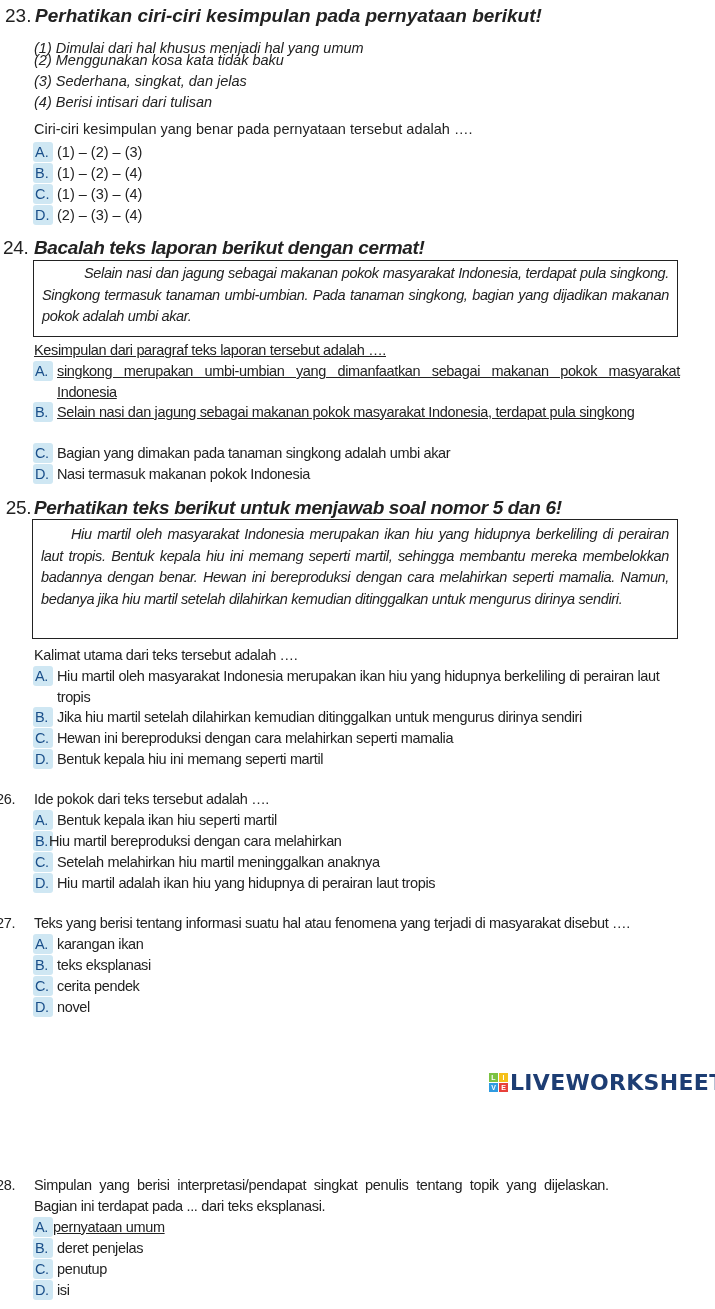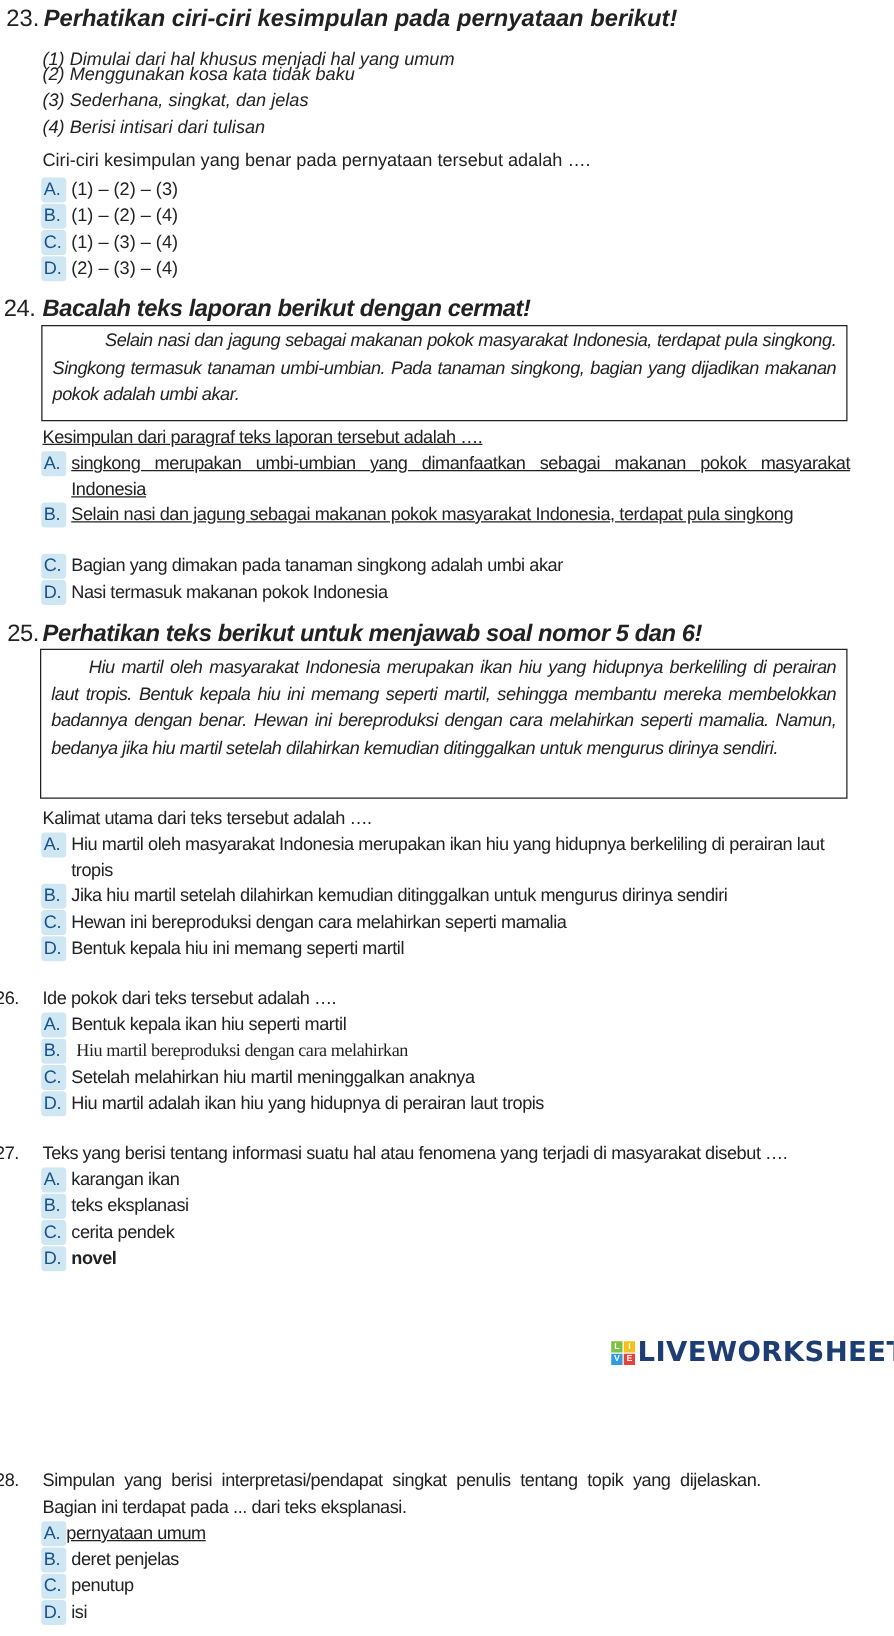--- a/index.html
+++ b/index.html
@@ -122,21 +122,21 @@
 <section>
   <div class="abs plain condensed" style="left:-4px; top:789px;">
     <span class="q-num" style="width:38px;">26.</span><span>Ide pokok dari teks tersebut adalah ….</span>
   </div>
   <div class="opt condensed" style="left:33px; top:810px;">
     <span class="letter">A.</span>
     <span class="text" style="left:24px;">Bentuk kepala ikan hiu seperti martil</span>
   </div>
   <div class="opt condensed" style="left:33px; top:831px;">
     <span class="letter">B.</span>
-    <span class="text" style="left:28px;font-family:Liberation Serif, serif;">Hiu martil bereproduksi dengan cara melahirkan</span>
+    <span class="text" style="left:16px;">Hiu martil bereproduksi dengan cara melahirkan</span>
   </div>
   <div class="opt condensed" style="left:33px; top:852px;">
     <span class="letter">C.</span>
     <span class="text" style="left:24px;">Setelah melahirkan hiu martil meninggalkan anaknya</span>
   </div>
   <div class="opt condensed" style="left:33px; top:873px;">
     <span class="letter">D.</span>
     <span class="text" style="left:24px;">Hiu martil adalah ikan hiu yang hidupnya di perairan laut tropis</span>
   </div>
 </section>
@@ -152,21 +152,21 @@
   <div class="opt condensed" style="left:33px; top:955px;">
     <span class="letter">B.</span>
     <span class="text" style="left:24px;">teks eksplanasi</span>
   </div>
   <div class="opt condensed" style="left:33px; top:976px;">
     <span class="letter">C.</span>
     <span class="text" style="left:24px;">cerita pendek</span>
   </div>
   <div class="opt condensed" style="left:33px; top:997px;">
     <span class="letter">D.</span>
-    <span class="text" style="left:24px;font-weight:bold;">novel</span>
+    <span class="text" style="left:24px;">novel</span>
   </div>
 </section>
 
 <div class="logo">
   <div class="logo-grid">
     <span style="background:#7cc242;">L</span>
     <span style="background:#f5c01a;">I</span>
     <span style="background:#2f9be0;">V</span>
     <span style="background:#e8403a;">E</span>
   </div>

